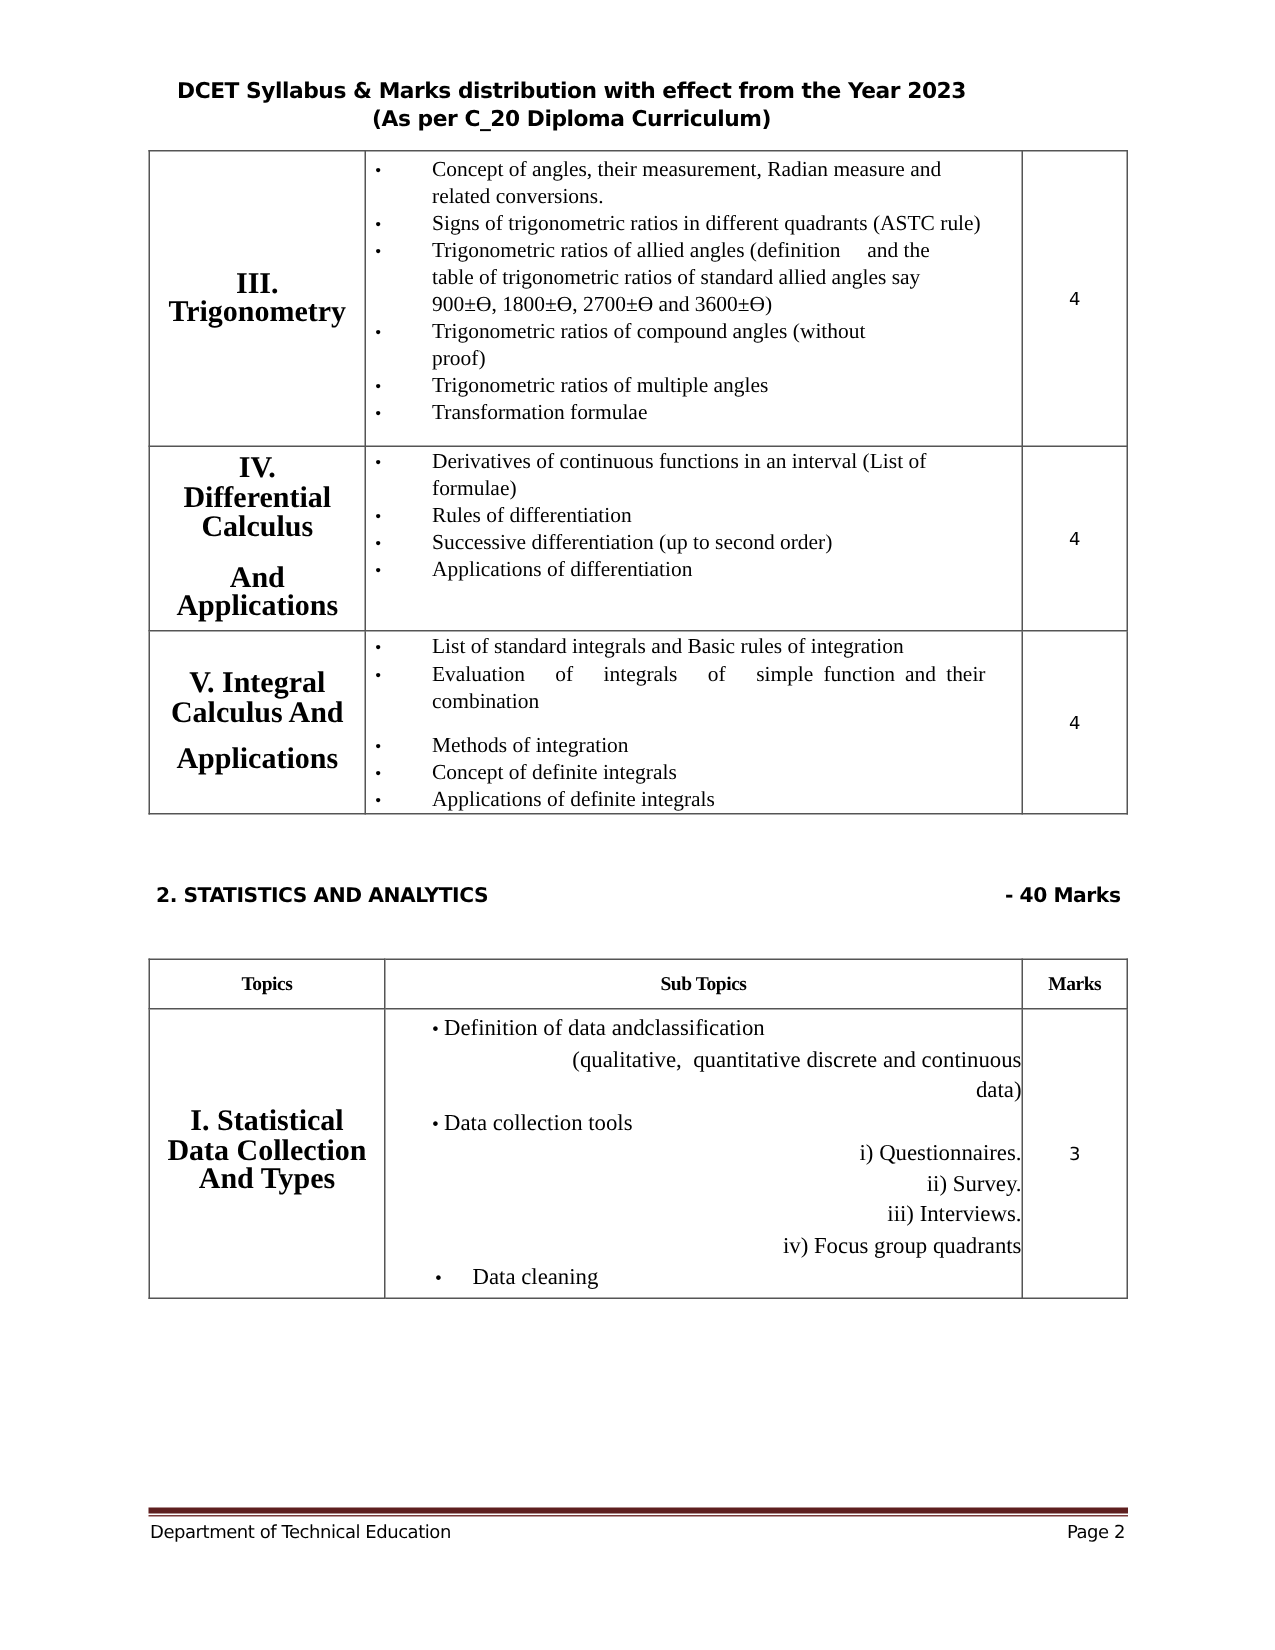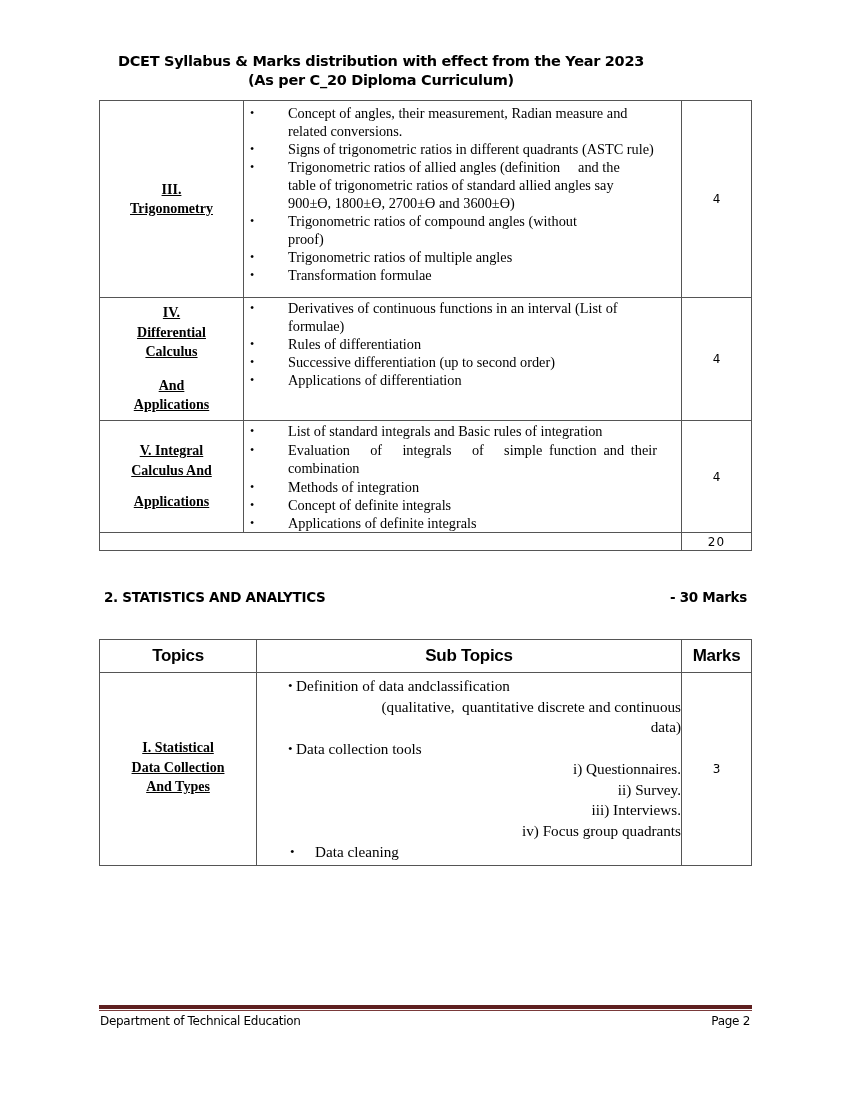--- a/index.html
+++ b/index.html
@@ -4,35 +4,35 @@
 <style>
   html, body { margin: 0; padding: 0; background: #ffffff; }
   body { width: 850px; height: 1100px; position: relative; overflow: hidden; color: #000; }
   .title {
     position: absolute; left: 0; top: 52px; width: 762px; text-align: center;
     font-family: "DejaVu Sans", sans-serif; font-weight: bold; font-size: 14.5px; line-height: 19px;
     letter-spacing: -0.3px;
   }
   table { border-collapse: collapse; position: absolute; table-layout: fixed; }
   td, th { border: 1px solid #555; padding: 0; vertical-align: middle; }
-  .topic { font-family: "Liberation Serif", serif; font-weight: bold; font-size: 14px; line-height: 19.5px; text-align: center; text-decoration: underline; }
+  .topic { font-family: "Liberation Serif", serif; font-weight: bold; font-size: 20px; line-height: 19.5px; text-align: center; }
   .marks { font-family: "DejaVu Sans", sans-serif; font-size: 12px; text-align: center; }
   ul.sub { list-style: none; margin: 0; padding: 0; font-family: "Liberation Serif", serif; font-size: 14.3px; line-height: 18px; }
   ul.sub li { position: relative; padding-left: 44px; padding-right: 24px; }
   ul.sub li::before { content: "•"; position: absolute; left: 6px; top: 0; font-size: 12px; }
   #t1 { left: 99px; top: 100px; width: 653px; }
   #t1 .c1 { width: 144px; } #t1 .c2 { width: 438px; } #t1 .c3 { width: 70px; }
   .section {
     position: absolute; left: 104px; top: 589px; width: 643px;
     font-family: "DejaVu Sans", sans-serif; font-weight: bold; font-size: 13.5px; letter-spacing: -0.3px;
     display: flex; justify-content: space-between; gap: 46px;
   }
   #t2 { left: 99px; top: 639px; width: 653px; }
   #t2 .c1 { width: 157px; } #t2 .c2 { width: 425px; } #t2 .c3 { width: 70px; }
-  #t2 th { font-family: Liberation Sans, sans-serif; font-weight: bold; font-size: 17px; height: 32px; letter-spacing: -0.3px; text-align: center; }
+  #t2 th { font-family: Liberation Serif, serif; font-weight: bold; font-size: 13px; height: 32px; letter-spacing: -0.3px; text-align: center; }
   .stat-sub { font-family: "Liberation Serif", serif; font-size: 15.2px; line-height: 20.5px; padding: 3px 0 2px 0; }
   .stat-sub .b { padding-left: 30px; position: relative; }
   .stat-sub .b::before { content: "•"; position: absolute; left: 31px; font-size: 13px; }
   .stat-sub .b span.t { padding-left: 9px; }
   .stat-sub .cont { padding-left: 45px; text-align: right; }
   .stat-sub .roman { white-space: pre; }
   .stat-sub .last { padding-left: 58px; position: relative; }
   .stat-sub .last::before { content: "•"; position: absolute; left: 33px; font-size: 13px; }
   .footer-line1 { position: absolute; left: 99px; top: 1005px; width: 653px; height: 4px; background: #5e1f1f; }
   .footer-line2 { position: absolute; left: 99px; top: 1010px; width: 653px; height: 1px; background: #7a3a3a; }
@@ -96,38 +96,34 @@
   <tr style="height:112px;">
     <td class="topic">
       <div>V. Integral</div>
       <div>Calculus And</div>
       <div style="height:12px;"></div>
       <div>Applications</div>
     </td>
     <td style="vertical-align:top; padding-top:1px;">
       <ul class="sub">
         <li style="margin-bottom:1px;">List of standard integrals and Basic rules of integration</li>
-        <li style="white-space:pre-wrap; text-align:justify; margin-bottom:1px;">Evaluation   of   integrals   of   simple function and their combination</li>
+        <li style="white-space:pre-wrap; text-align:justify; margin-bottom:11px;">Evaluation   of   integrals   of   simple function and their combination</li>
         <li>Methods of integration</li>
         <li>Concept of definite integrals</li>
         <li>Applications of definite integrals</li>
       </ul>
     </td>
     <td class="marks">4</td>
   </tr>
-  <tr style="height:18px;">
-    <td colspan="2"></td>
-    <td class="marks" style="letter-spacing:1px;">20</td>
-  </tr>
 </tbody>
   </table>
 
 <div class="section">
   <span>2. STATISTICS AND ANALYTICS</span>
-  <span>- 30 Marks</span>
+  <span>- 40 Marks</span>
 </div>
 
 <table id="t2">
   <colgroup>
       <col class="c1">
       <col class="c2">
       <col class="c3">
     </colgroup>
   <tbody>
       <tr>

